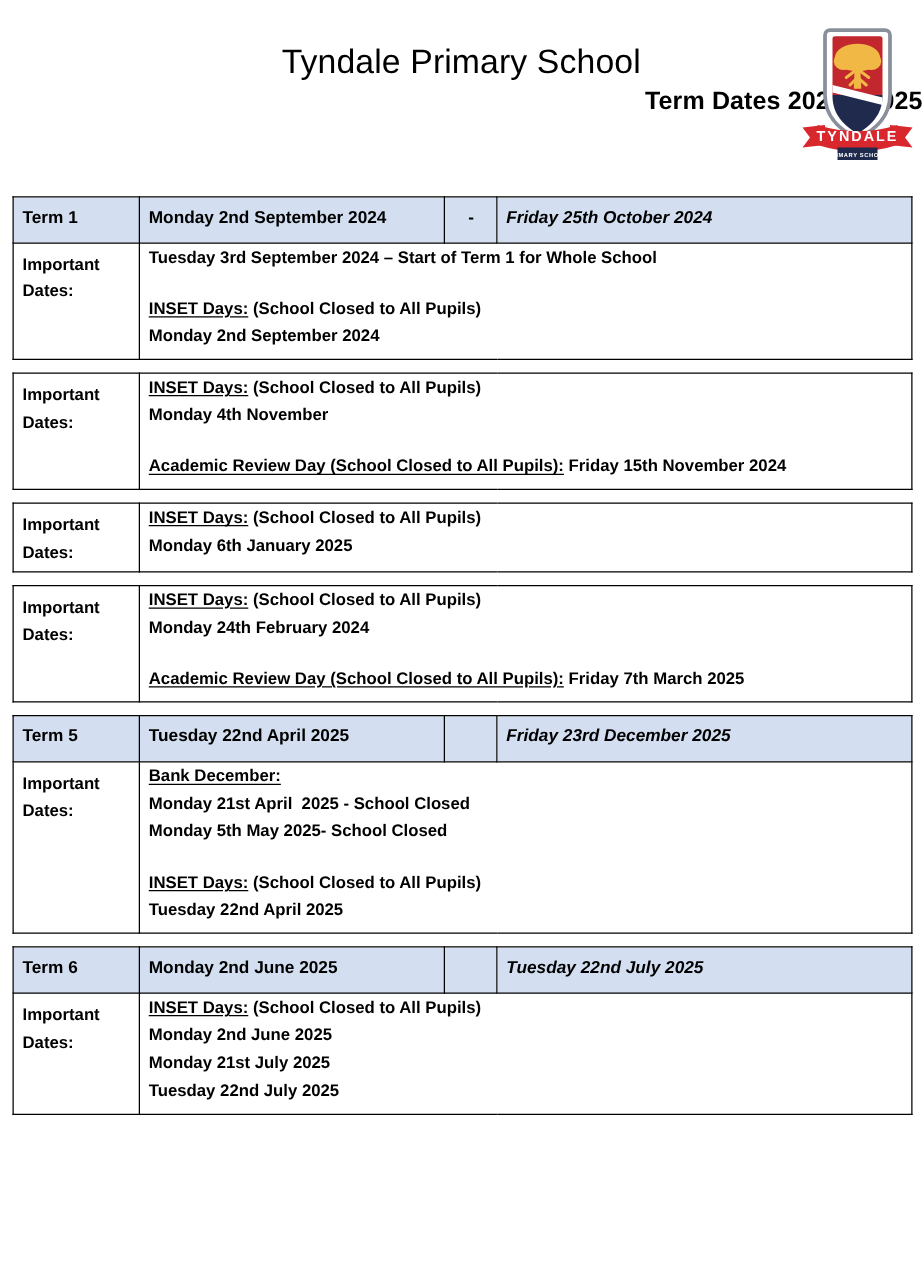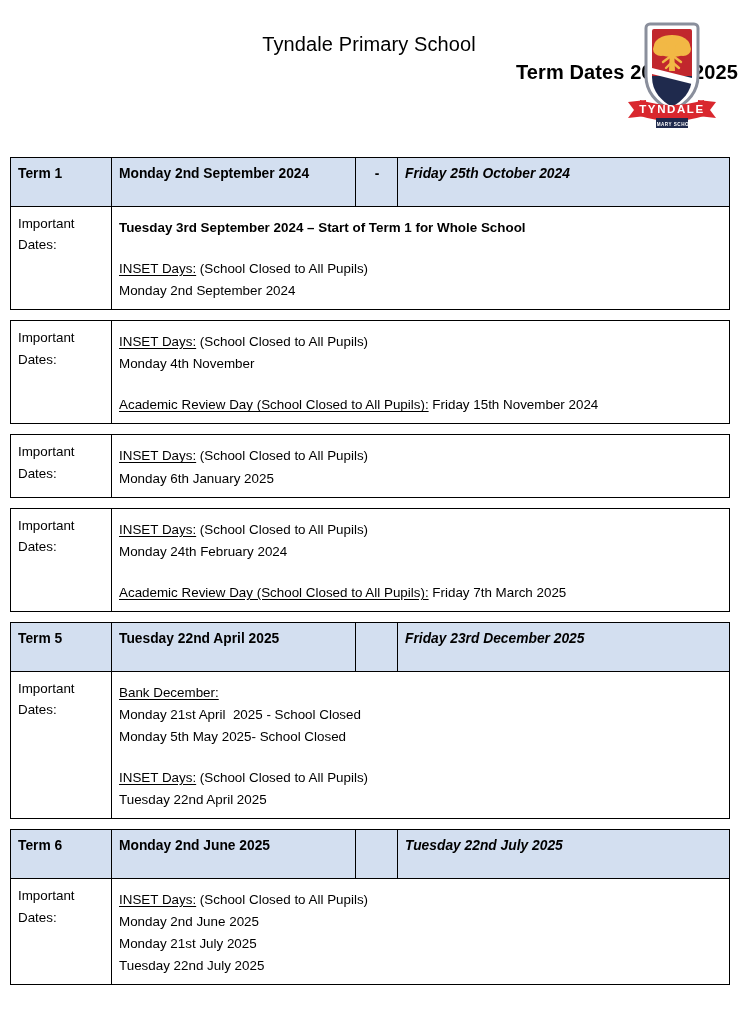--- a/index.html
+++ b/index.html
@@ -24,37 +24,37 @@
   }
   .title-block {
     position: absolute;
     left: 0;
     right: 0;
     top: 32px;
     text-align: center;
     line-height: 1.28;
   }
   .title-line1 {
-    font-size: 20px;
+    font-size: 27px;
     font-weight: 400;
     letter-spacing: 0.1px;
   }
   .title-line2 {
     font-size: 20px;
     font-weight: 700;
     text-underline-offset: 3px;
     letter-spacing: 0.1px;
     margin-top: 2px;
     text-align: right;
   }
 
   
   .crest {
     position: absolute;
-    right: 14px;
+    right: 0;
     top: 16px;
     width: 104px;
     height: 118px;
   }
 
   
   .term-table {
     position: absolute;
     left: 10px;
     top: 157px;
@@ -70,53 +70,53 @@
     line-height: 1.65;
   }
 
   
   tr.term-head td {
     background: #d3dff0;
     font-weight: 700;
     font-size: 13.8px;
     height: 22px;
     padding-top: 5px;
-    padding-bottom: 20px;
+    padding-bottom: 8px;
     white-space: nowrap;
     overflow: hidden;
   }
   tr.term-head td.c-term    { width: 87px; }
   tr.term-head td.c-start   { }
   tr.term-head td.c-dash    { width: 28px; text-align: center; }
   tr.term-head td.c-end     { width: 318px; font-style: italic; }
 
   
   tr.term-body td.c-label {
     width: 87px;
     font-weight: 400;
     font-size: 13.4px;
     line-height: 1.62;
     padding-top: 6px;
   }
   tr.term-body td.c-detail {
     font-weight: 400;
-    padding-top: 10px;
+    padding-top: 0;
     padding-bottom: 7px;
   }
 
   
   tr.spacer td {
     border: none;
     height: 10px;
     padding: 0;
     font-size: 0;
     line-height: 0;
   }
 
-  .ln { display: block; white-space: pre-wrap; }
+  .ln { display: block; white-space: pre-wrap; font-weight: bold; }
   .ln.blank { height: 19px; }
   .ln.bold { font-weight: 700; }
   .u { text-decoration: underline; text-underline-offset: 2px; }
 </style>
 </head>
 <body>
 
 <div class="doc-header">
 
   <div class="title-block">

